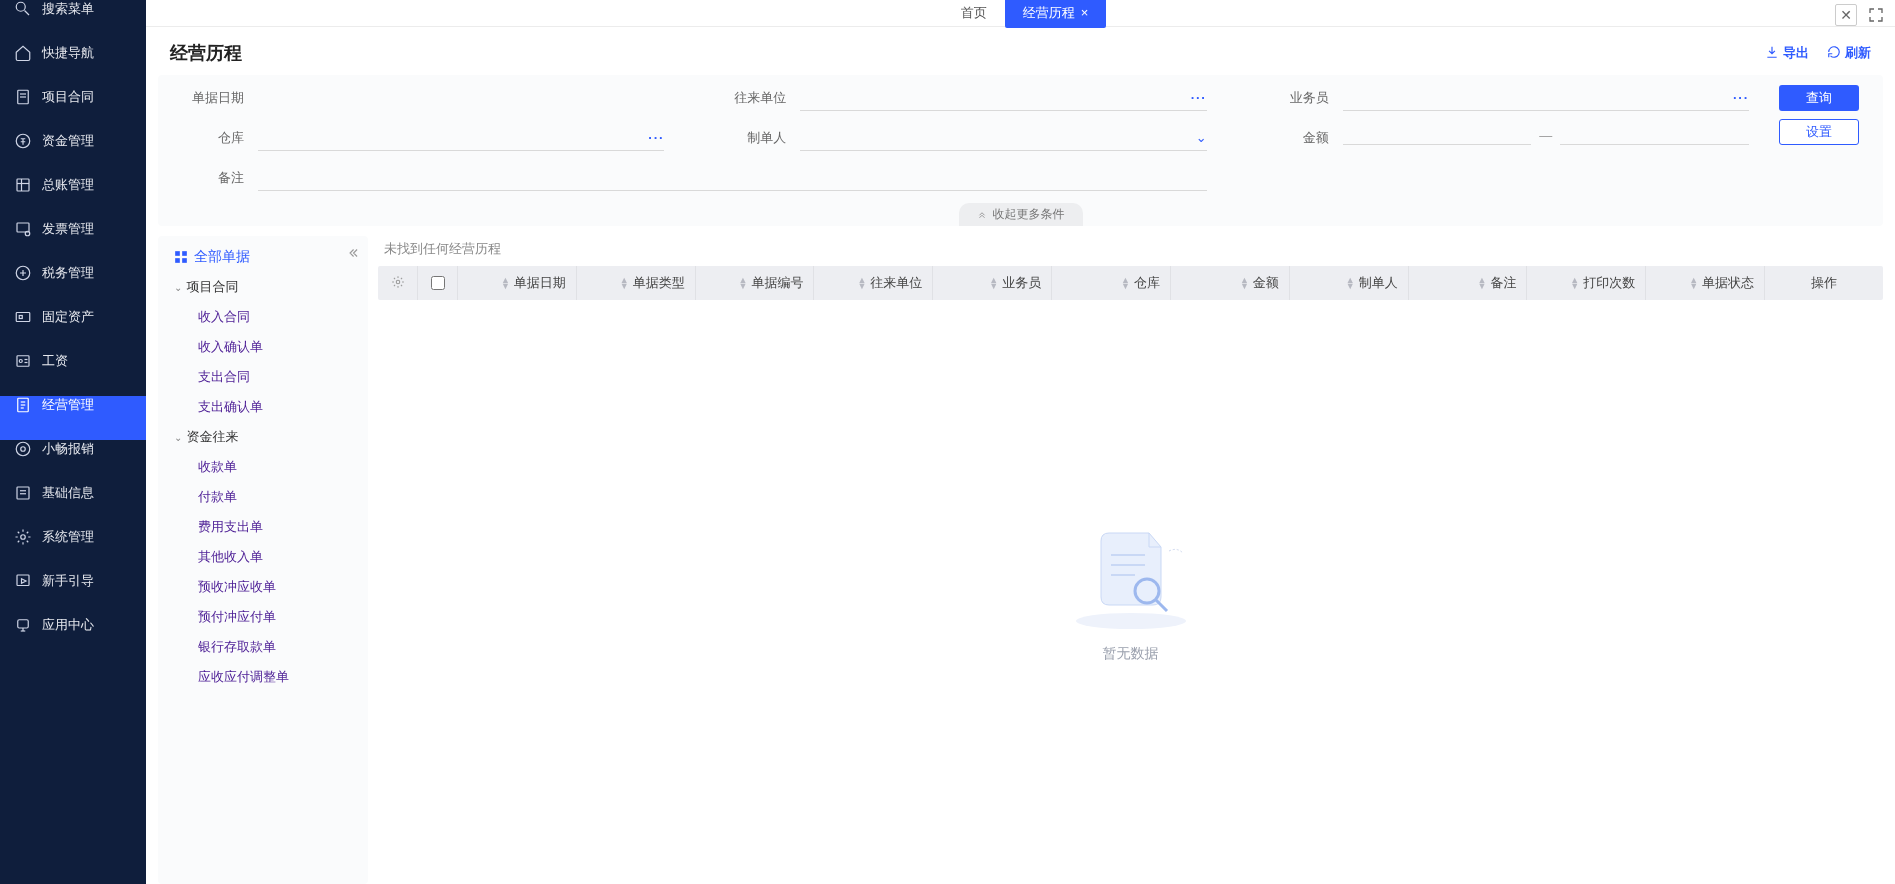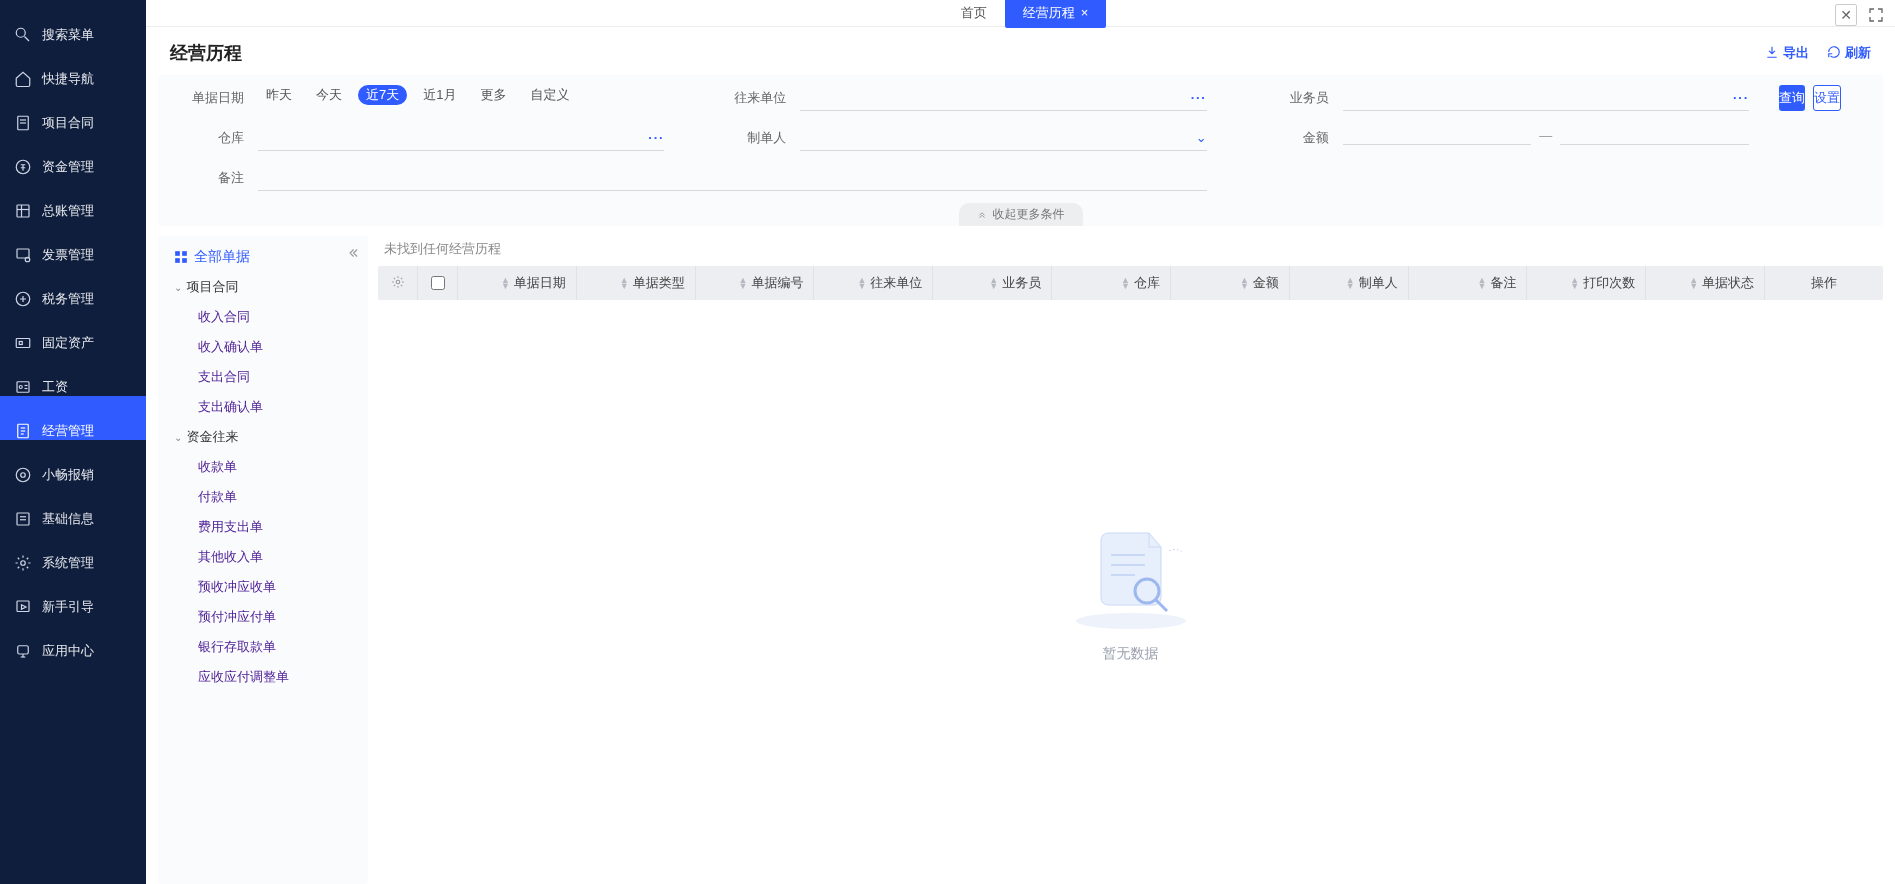--- a/index.html
+++ b/index.html
@@ -1,21 +1,21 @@
 <!DOCTYPE html>
 <html><head>
 <meta charset="utf-8">
 <style>
 * { margin:0; padding:0; box-sizing:border-box; }
 body { font-family:"Microsoft YaHei","PingFang SC",sans-serif; font-size:13px; color:#333; background:#fff; overflow:hidden; }
 .app { display:flex; height:100vh; width:100vw; }
 
 
 .sidebar { width:146px; background:#0f1e3c; color:#c6cbd6; display:flex; flex-direction:column; flex-shrink:0; }
-.sidebar .nav-item { display:flex; align-items:flex-end; gap:10px; padding:0 14px; height:44px; cursor:pointer; color:#e6e8ee; }
+.sidebar .nav-item { display:flex; align-items:flex-start; gap:10px; padding:0 14px; height:44px; cursor:pointer; color:#e6e8ee; }
 .sidebar .nav-item.active { background:#2f5bff; color:#fff; }
 .sidebar .nav-item .icon { width:18px; height:18px; display:flex; align-items:center; justify-content:center; font-size:16px; }
 .sidebar .nav-item .icon svg { stroke:#cfd5e6; fill:none; stroke-width:1.6; }
 .sidebar .nav-item.active .icon svg { stroke:#fff; }
 
 
 .main { flex:1; display:flex; flex-direction:column; min-width:0; position:relative; }
 
 
 .tabs { display:flex; align-items:center; height:27px; border-bottom:1px solid #ececec; padding-left:8px; position:relative;justify-content:center; }
@@ -29,21 +29,21 @@
 
 .page-title-row { display:flex; align-items:center; justify-content:space-between; padding:14px 24px 10px 24px; }
 .page-title { font-size:18px; font-weight:600; color:#222; }
 .page-actions { display:flex; align-items:center; gap:18px; color:#2f5bff; font-size:13px; }
 .page-actions .act { display:flex; align-items:center; gap:4px; cursor:pointer;font-weight:bold; }
 
 
 .filter-wrap { background:#fafbfc; margin:0 12px; padding:10px 24px 0 24px; border-radius:4px; position:relative; }
 .filter-row { display:flex; align-items:flex-start; }
 .filter-left { flex:1; display:grid; grid-template-columns: repeat(3, 1fr); column-gap:60px; row-gap:14px; }
-.filter-right { width:80px; display:flex; flex-direction:row; gap:8px; margin-left:30px; }
+.filter-right { width:80px; display:flex; flex-direction:column; gap:8px; margin-left:30px; }
 .fitem { display:flex; align-items:flex-start; }
 .fitem.span2 { grid-column: span 2; }
 .fitem .flabel { width:76px; text-align:right; padding-right:14px; color:#666; line-height:26px; flex-shrink:0; }
 .fitem .fcontrol { flex:1; border-bottom:1px solid #d9d9d9; min-height:26px; display:flex; align-items:center; justify-content:space-between; color:#333; }
 .fitem .fcontrol .val { }
 .fitem .fcontrol .more-dots { color:#2f5bff; cursor:pointer; font-weight:bold; letter-spacing:1px; }
 .fitem .fcontrol .chev { color:#2f5bff; }
 .date-chips { display:flex; gap:8px; flex-wrap:wrap; align-items:center; }
 .chip { padding:1px 8px; border-radius:10px; cursor:pointer; color:#555; }
 .chip.active { background:#2f5bff; color:#fff; }
@@ -287,28 +287,20 @@
       </div>
     </div>
 
     <div class="filter-wrap">
       <div class="filter-row">
         <div class="filter-left">
 
           <div class="fitem">
             <div class="flabel">单据日期</div>
             <div style="flex:1">
-              <div class="date-chips" id="date-chips">
-                  <span class="chip">昨天</span>
-                  <span class="chip">今天</span>
-                  <span class="chip active">近7天</span>
-                  <span class="chip">近1月</span>
-                  <span class="chip">更多</span>
-                  <span class="chip">自定义</span>
-                </div>
             </div>
           </div>
 
           <div class="fitem">
             <div class="flabel">往来单位</div>
             <div class="fcontrol">
               <span class="val"></span>
                 <span class="more-dots">···</span>
             </div>
           </div>

